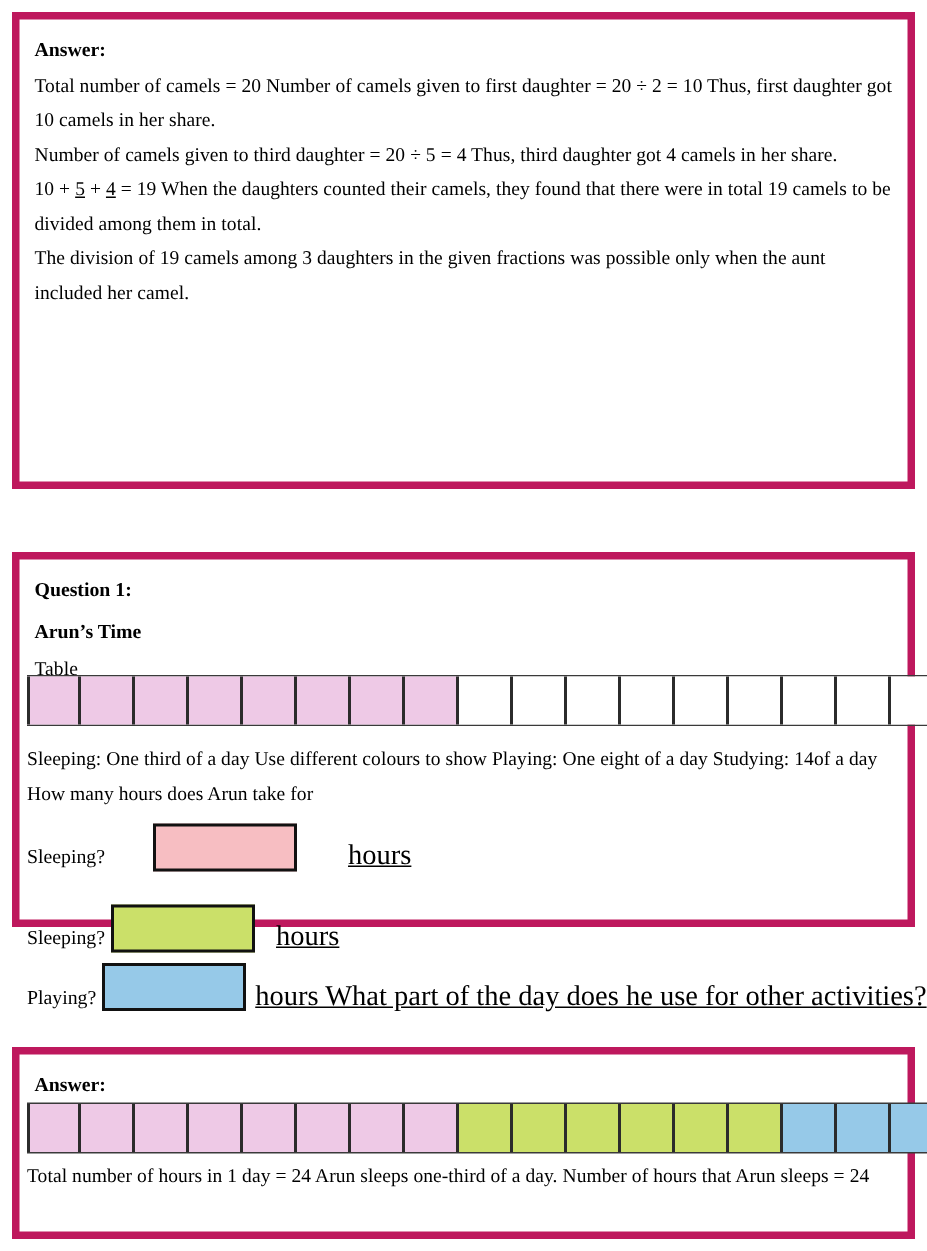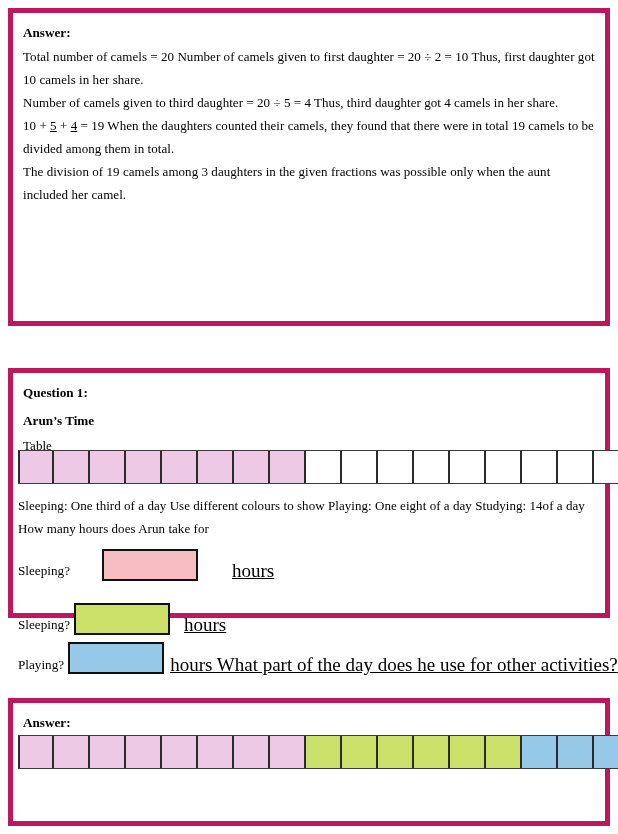--- a/index.html
+++ b/index.html
@@ -195,14 +195,17 @@
     <div class="cell" style="background:#cbe069;"></div>
     <div class="cell" style="background:#cbe069;"></div>
     <div class="cell" style="background:#cbe069;"></div>
     <div class="cell" style="background:#cbe069;"></div>
     <div class="cell" style="background:#96c9e8;"></div>
     <div class="cell" style="background:#96c9e8;"></div>
     <div class="cell" style="background:#96c9e8;"></div>
 
   </div>
 
+  <div style="position:absolute; left:18px; top:772px; width:584px;">
+    <p class="para">Total number of hours in 1 day = 24 Arun sleeps one-third of a day. Number of hours that Arun sleeps = 24</p>
+  </div>
 
 </div>
 
 </body></html>

